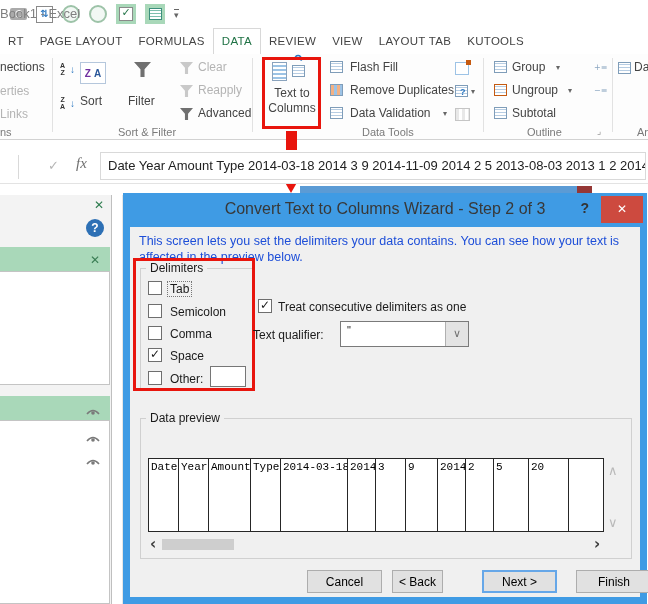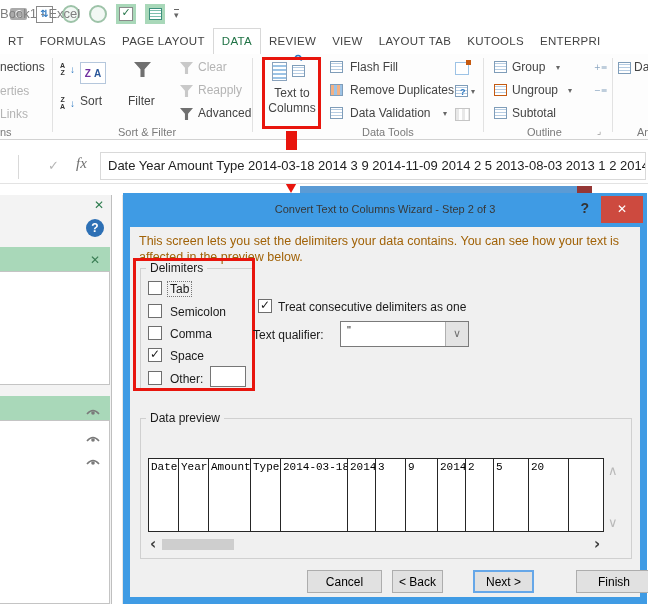--- a/index.html
+++ b/index.html
@@ -63,27 +63,27 @@
   .gbar{position:absolute;left:0;width:110px;height:24px;background:#a9d8b9}
   .wbox{position:absolute;left:0;width:110px;background:#fff;border:1px solid #c4c4c4;border-left:none;box-sizing:border-box}
   .sliver{left:112px;top:195px;width:11px;height:409px;background:#fff;border-right:1px solid #e6e6e6;box-sizing:border-box}
   
   .redbox{position:absolute;border:3px solid #e8150d;box-sizing:border-box}
   .arr-shaft{position:absolute;left:286px;top:131px;width:11px;height:42px;background:#e8150d}
   .arr-head{position:absolute;left:279px;top:172px;width:0;height:0;
      border-left:12px solid transparent;border-right:12px solid transparent;border-top:21px solid #e8150d}
   
   .dlg{left:123px;top:193px;width:524px;height:411px;background:#3f9be4;box-sizing:border-box}
-  .dlg-title{position:absolute;left:0;top:0;width:524px;height:34px;color:#383838;font-size:11px;
+  .dlg-title{position:absolute;left:0;top:0;width:524px;height:34px;color:#383838;font-size:16px;
      text-align:center;line-height:32px}
   .dlg-help{position:absolute;right:58px;top:7px;color:#333;font:bold 14px "Liberation Sans",sans-serif}
   .dlg-close{position:absolute;right:4px;top:3px;width:42px;height:27px;background:#cd4a3f;color:#fff;
      font:12px/27px "DejaVu Sans",sans-serif;text-align:center}
   .dlg-body{position:absolute;left:7px;top:34px;width:510px;height:370px;background:#f0f0f0}
-  .desc{position:absolute;left:9px;top:6px;width:496px;font-size:12.5px;color:#a16207;line-height:16px}
+  .desc{position:absolute;left:9px;top:6px;width:496px;font-size:12.5px;color:#1d4ed8;line-height:16px}
   .groupbox{position:absolute;border:1px solid #d0d0d0;background:transparent}
   .legend{position:absolute;font-size:12px;color:#1a1a1a;background:#f0f0f0;padding:0 4px;white-space:nowrap}
   .cb{position:absolute;width:14px;height:14px;background:#fff;border:1px solid #6e6e6e;box-sizing:border-box;
       font:bold 12px/11px "DejaVu Sans",sans-serif;color:#1a1a1a;text-align:center}
   .cblab{position:absolute;font-size:12px;color:#1a1a1a;white-space:nowrap}
   .focus{outline:1px dotted #777;padding:0 2px}
   .otherin{position:absolute;left:80px;top:139px;width:36px;height:21px;background:#fff;border:1px solid #767676;box-sizing:border-box}
   .combo{position:absolute;left:210px;top:94px;width:129px;height:26px;background:#fff;border:1px solid #7a7a7a;box-sizing:border-box}
   .combo .val{position:absolute;left:6px;top:2px;font:11px "Liberation Sans",sans-serif;color:#1a1a1a}
   .combo .drop{position:absolute;right:0;top:0;width:23px;height:24px;background:#e3e3e3;border-left:1px solid #b0b0b0;
@@ -113,28 +113,27 @@
     </span>
   <span class="qat-grn">
       <span class="grid-ic grid-teal"></span>
     </span>
   <span class="qat-caret">▾</span>
 </div>
 <div class="wintitle">Book1 - Excel</div>
 
 <div class="abs tabrow">
   <span class="tab">RT</span>
+  <span class="tab">PAGE LAYOUT</span>
   <span class="tab">FORMULAS</span>
-  <span class="tab">PAGE LAYOUT</span>
   <span class="tab active">DATA</span>
   <span class="tab">REVIEW</span>
   <span class="tab">VIEW</span>
   <span class="tab">LAYOUT TAB</span>
   <span class="tab">KUTOOLS</span>
-  <span class="tab">ENTERPRI</span>
 </div>
 
 <div class="abs ribbon">
   <div class="vdiv" style="left:52px"></div>
   <div class="vdiv" style="left:252px"></div>
   <div class="vdiv" style="left:483px"></div>
   <div class="vdiv" style="left:612px"></div>
 
   <span class="rtxt" style="left:0;top:6px">nections</span>
   <span class="rtxt dim" style="left:0;top:30px">erties</span>
@@ -297,16 +296,16 @@
       <span class="pv-cell" style="width:40px">20</span>
     </div>
     <span class="scr" style="left:478px;top:236px">∧</span>
     <span class="scr" style="left:478px;top:288px">∨</span>
     <span class="harr" style="left:20px;top:310px">‹</span>
     <span class="harr" style="left:464px;top:310px">›</span>
     <div class="thumb"></div>
 
     <div class="btn" style="left:177px;width:75px">Cancel</div>
     <div class="btn" style="left:262px;width:51px">&lt; Back</div>
-    <div class="btn default" style="left:343px;width:61px">Next &gt;</div>
+    <div class="btn default" style="left:352px;width:75px">Next &gt;</div>
     <div class="btn" style="left:446px;width:76px">Finish</div>
   </div>
 </div>
 
 </body></html>

